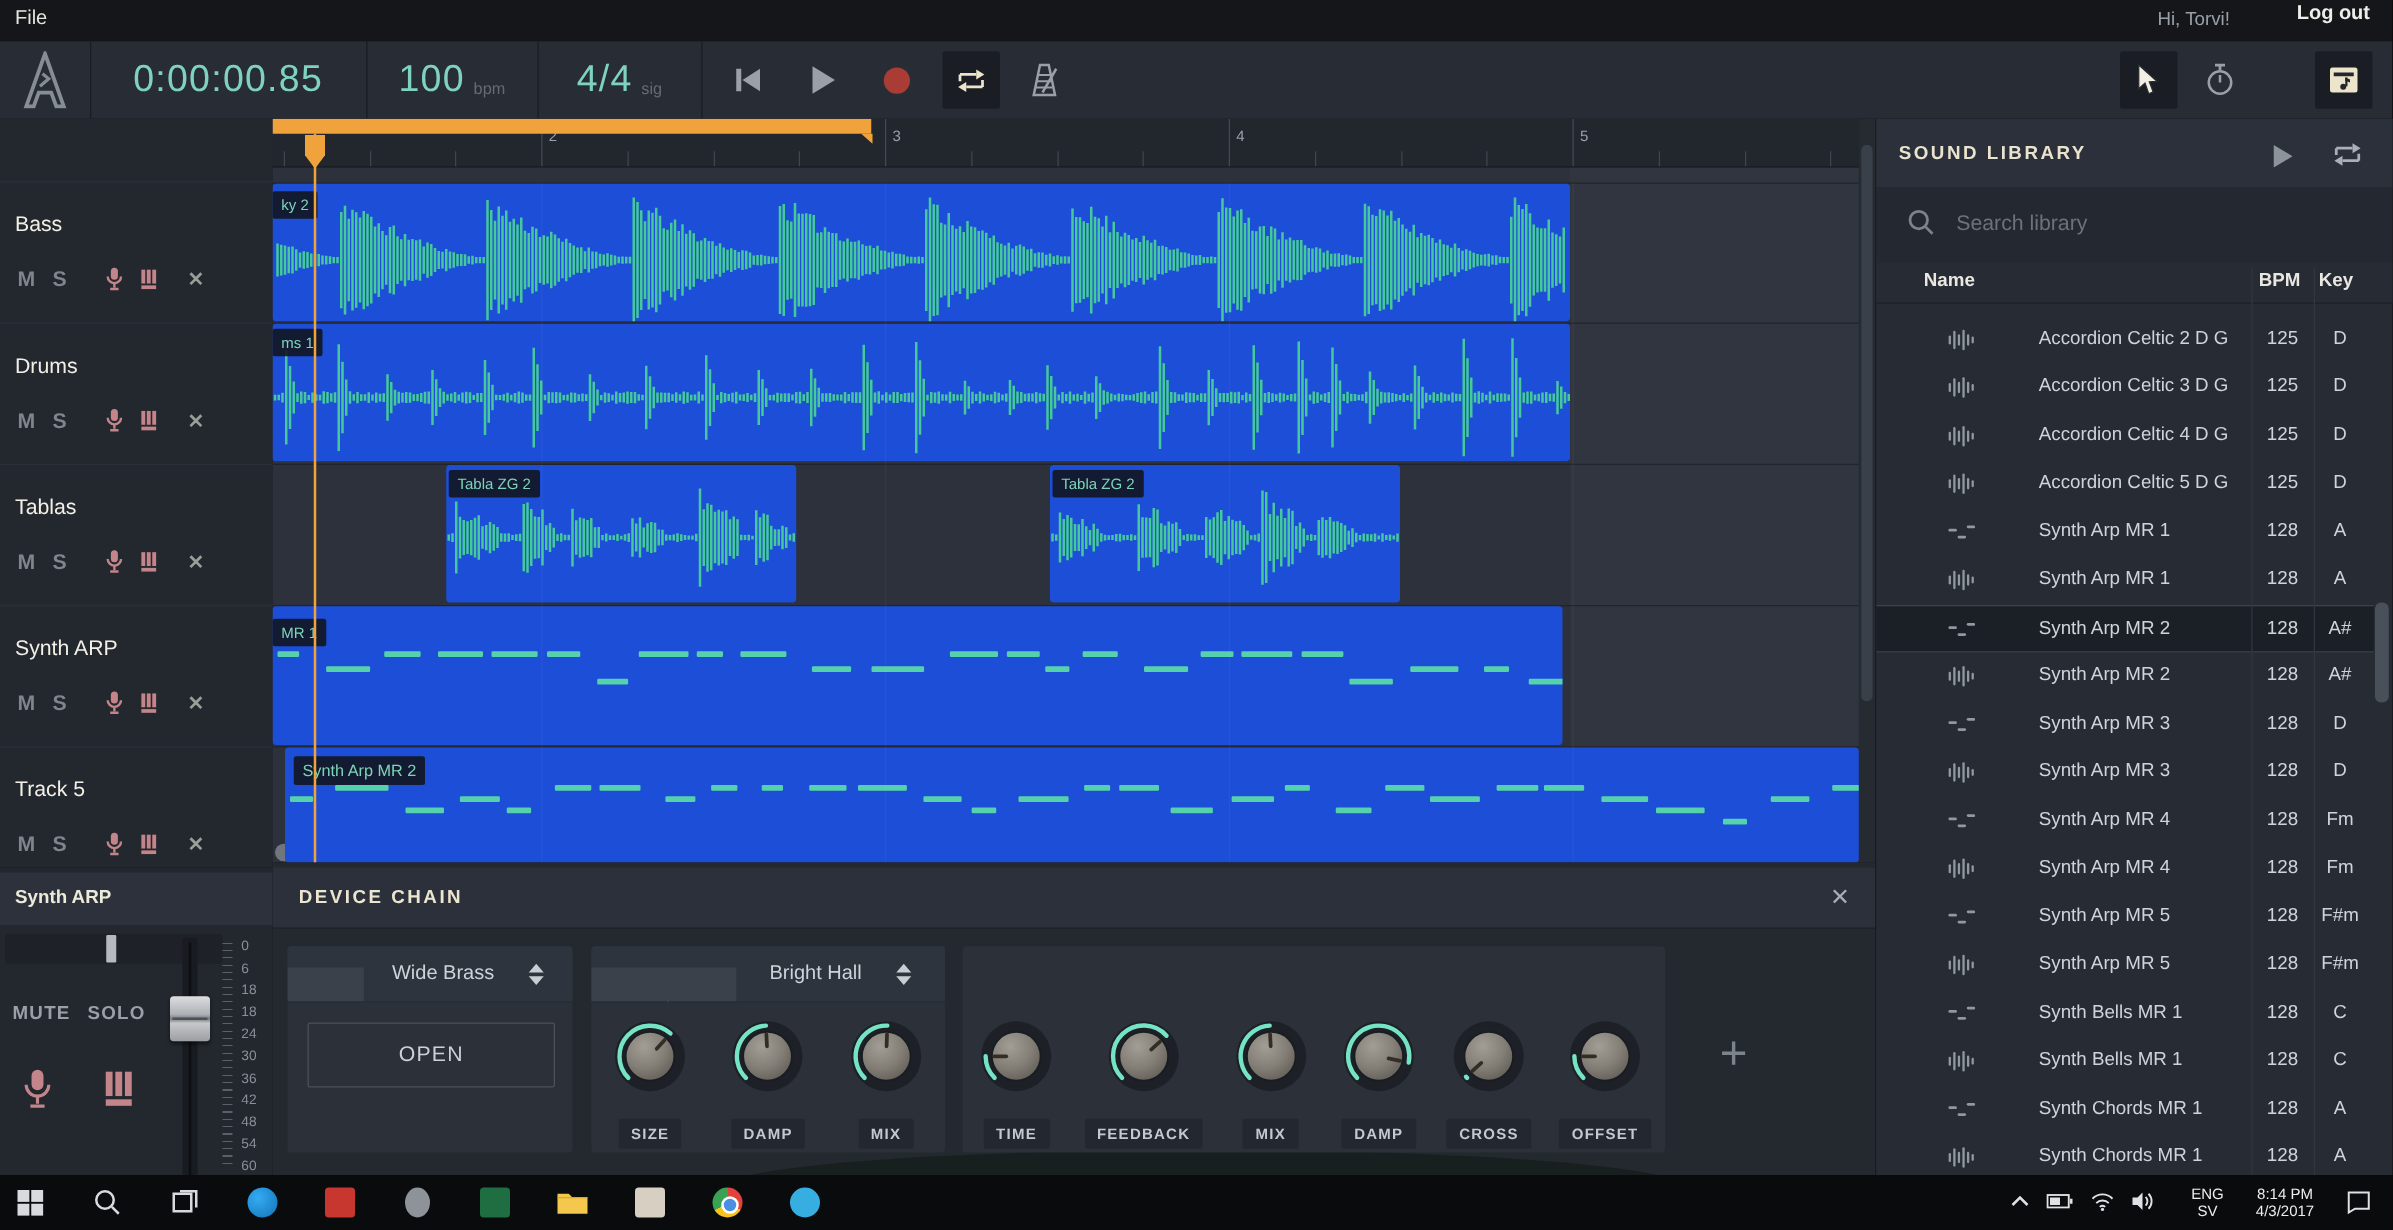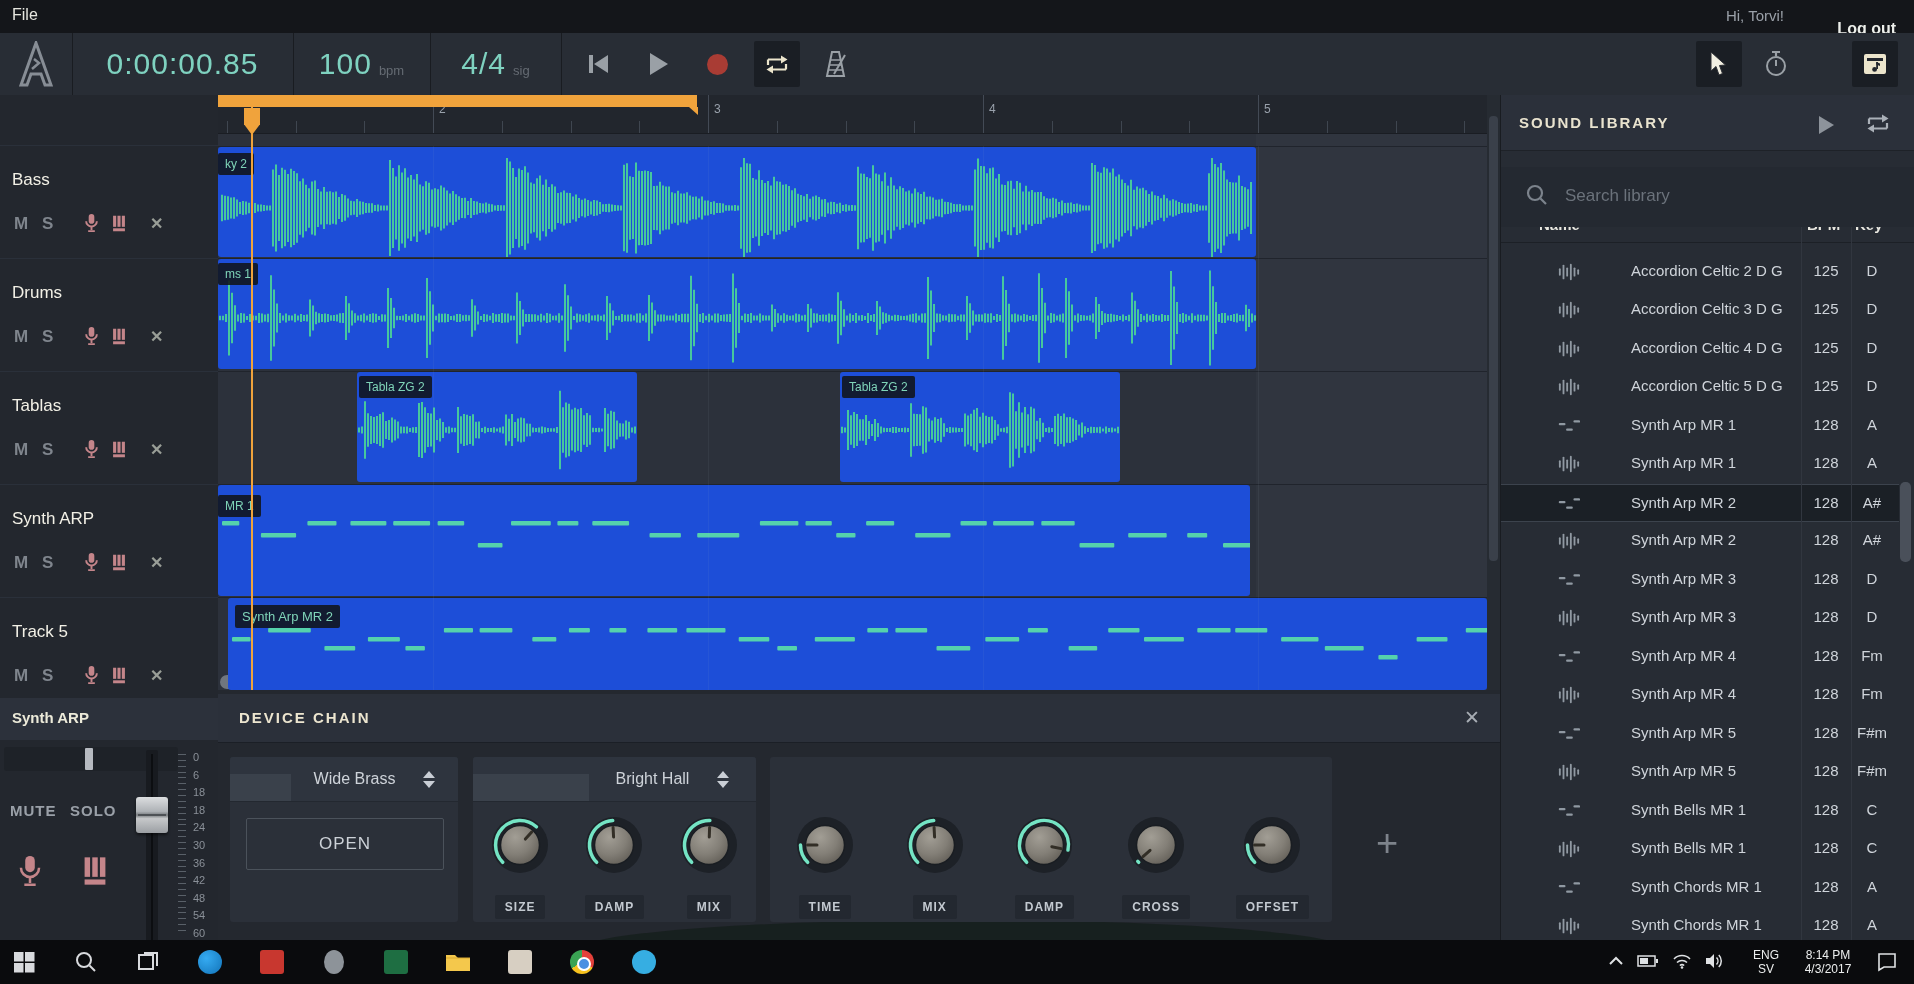--- a/index.html
+++ b/index.html
@@ -5,21 +5,21 @@
   html,body{margin:0;padding:0;background:#0a0b0d;}
   body{width:1914px;height:984px;overflow:hidden;font-family:"Liberation Sans",sans-serif;position:relative;
        -webkit-font-smoothing:antialiased;color:#cfd4da;}
   #app{position:absolute;inset:0;}
   .abs{position:absolute;}
 
   
   #topbar{position:absolute;left:0;top:0;width:1914px;height:33px;background:#14161a;}
   #file-menu{position:absolute;left:12px;top:6px;font-size:16px;color:#e6e6df;}
   #greeting{position:absolute;right:130px;top:7px;font-size:15px;color:#9aa0a8;}
-  #logout{position:absolute;right:18px;top:20px;font-size:16px;color:#eceeea;font-weight:bold;}
+  #logout{position:absolute;right:18px;top:2px;font-size:16px;color:#eceeea;font-weight:bold;}
 
   
   #transport{position:absolute;left:0;top:33px;width:1914px;height:62px;background:#282d35;border-bottom:1px solid #101216;}
   .tblock{position:absolute;top:0;height:62px;border-right:1px solid #191c21;display:flex;align-items:center;justify-content:center;}
   #logo-block{left:0;width:72px;}
   #time-block{left:72px;width:221px;}
   #bpm-block{left:293px;width:137px;}
   #sig-block{left:430px;width:131px;}
   .teal-big{color:#7fd2c0;font-size:30px;letter-spacing:1px;}
   .unit{color:#656b73;font-size:13px;margin-left:7px;margin-top:12px;}
@@ -95,21 +95,21 @@
      padding:5px 10px;border-radius:2px;white-space:nowrap;}
   #add-device{position:absolute;left:1146px;top:130px;width:46px;height:46px;color:#7d838b;font-size:38px;font-weight:300;
      display:flex;align-items:center;justify-content:center;}
   #bg-curve{position:absolute;left:360px;top:230px;width:770px;height:60px;background:#131c18;border-radius:50%;opacity:.7;}
 
   
   #library{position:absolute;left:1500px;top:95px;width:414px;height:845px;background:#272c34;border-left:1px solid #191c21;overflow:hidden;}
   #lib-header{position:absolute;left:0;top:0;width:414px;height:55px;background:#2b303a;border-bottom:1px solid #1e2228;z-index:3;}
   #lib-title{position:absolute;left:18px;top:19px;font-size:15px;font-weight:bold;color:#e9e3cf;letter-spacing:2px;}
   #lib-play{position:absolute;left:318px;top:21px;width:0;height:0;border-left:15px solid #8d939b;border-top:9px solid transparent;border-bottom:9px solid transparent;}
-  #lib-search-row{position:absolute;left:0;top:72px;width:414px;height:60px;background:#242931;z-index:3;}
+  #lib-search-row{position:absolute;left:0;top:55px;width:414px;height:60px;background:#242931;z-index:3;}
   #lib-search-placeholder{position:absolute;left:64px;top:19px;font-size:17px;color:#6b727b;}
   #lib-cols{position:absolute;left:0;top:115px;width:414px;height:32px;background:#272c34;border-bottom:1px solid #1c2026;z-index:2;}
   .colh{position:absolute;top:6px;font-size:15px;font-weight:bold;color:#e8e7e0;}
   .colsep{position:absolute;top:119px;width:1px;height:726px;background:#31363f;z-index:2;}
   .lib-row{position:absolute;left:0;width:398px;height:38.5px;box-sizing:border-box;}
   .lib-row.selected{background:#1b2026;border-top:1px solid #3c434d;border-bottom:1px solid #3c434d;}
   .lr-name{position:absolute;left:86px;top:9px;font-size:15px;color:#cfd4da;white-space:nowrap;margin-left:44px;}
   .lr-bpm{position:absolute;left:300px;top:9px;width:50px;text-align:center;font-size:15px;color:#cfd4da;}
   .lr-key{position:absolute;left:350px;top:9px;width:42px;text-align:center;font-size:15px;color:#cfd4da;}
   .lr-icon{position:absolute;left:57px;top:9px;width:22px;height:20px;}
@@ -569,20 +569,31 @@
           <div class="knob-unit">
             <svg width="64" height="64" viewBox="-32 -32 64 64">
               <circle r="28" fill="#1d2127"></circle>
               <path d="M -17.32 17.32 A 24.5 24.5 0 0 1 -24.50 -0.00" fill="none" stroke="#74e4c4" stroke-width="3.5" stroke-linecap="round"></path>
               <circle r="19.5" fill="url(#kg)" stroke="#191d22" stroke-width="1.5"></circle>
               <g transform="rotate(-90)">
                 <line y1="-17.5" y2="-8" stroke="#322e26" stroke-width="3" stroke-linecap="round"></line>
               </g>
             </svg>
             <div class="kchip">TIME</div>
+          </div>
+          <div class="knob-unit">
+            <svg width="64" height="64" viewBox="-32 -32 64 64">
+              <circle r="28" fill="#1d2127"></circle>
+              <path d="M -17.32 17.32 A 24.5 24.5 0 1 1 18.21 -16.39" fill="none" stroke="#74e4c4" stroke-width="3.5" stroke-linecap="round"></path>
+              <circle r="19.5" fill="url(#kg)" stroke="#191d22" stroke-width="1.5"></circle>
+              <g transform="rotate(48)">
+                <line y1="-17.5" y2="-8" stroke="#322e26" stroke-width="3" stroke-linecap="round"></line>
+              </g>
+            </svg>
+            <div class="kchip">FEEDBACK</div>
           </div>
           <div class="knob-unit">
             <svg width="64" height="64" viewBox="-32 -32 64 64">
               <circle r="28" fill="#1d2127"></circle>
               <path d="M -17.32 17.32 A 24.5 24.5 0 0 1 -1.28 -24.47" fill="none" stroke="#74e4c4" stroke-width="3.5" stroke-linecap="round"></path>
               <circle r="19.5" fill="url(#kg)" stroke="#191d22" stroke-width="1.5"></circle>
               <g transform="rotate(-3)">
                 <line y1="-17.5" y2="-8" stroke="#322e26" stroke-width="3" stroke-linecap="round"></line>
               </g>
             </svg>

